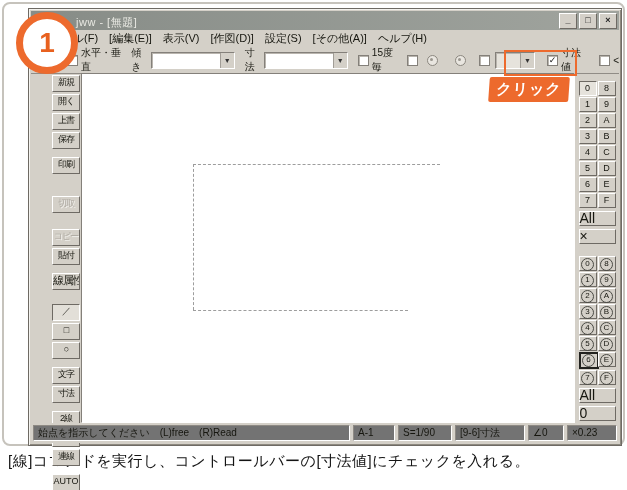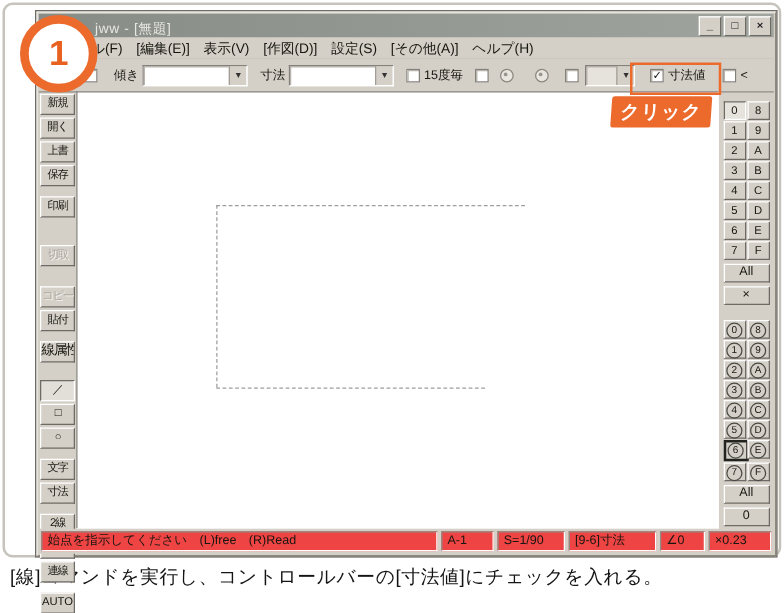--- a/index.html
+++ b/index.html
@@ -32,21 +32,21 @@
   .radio::after{content:"";position:absolute;left:2px;top:2px;width:3px;height:3px;
     border-radius:50%;background:#9a968e;}
   .combo{height:15px;background:#fff;border:1px solid;border-color:#84807a #fff #fff #84807a;
     box-shadow:inset 1px 1px 0 #b9b5ae;display:flex;align-items:center;flex:none;}
   .combo .arrow{margin-left:auto;width:13px;height:100%;background:#d4d0c8;
     border-left:1px solid #a19d96;font-size:7px;color:#333;display:flex;
     align-items:center;justify-content:center;}
   .combo.disabled{background:#e6e3dc;}
   .sep{margin-left:10px;}
   
-  .main{position:absolute;left:2px;top:64px;right:2px;bottom:22px;display:flex;}
+  .main{position:absolute;left:2px;top:64px;right:2px;bottom:22px;display:flex;padding-left:20px;}
   .ltoolbar{width:30px;flex:none;padding-top:2px;display:flex;flex-direction:column;align-items:center;}
   .tool-btn{width:26px;height:15px;flex:none;margin-bottom:2px;background:#d4d0c8;
     border:1px solid;border-color:#fff #6e6a64 #6e6a64 #fff;font-size:9px;line-height:13px;
     text-align:center;color:#16160f;white-space:nowrap;overflow:hidden;letter-spacing:-1px;}
   .tool-btn.pressed{border-color:#6e6a64 #fff #fff #6e6a64;background:#e2dfd8;}
   .tool-btn.disabled{color:#aeaaa2;text-shadow:1px 1px 0 #f2f1ed;margin-top:14px;}
   .gap6{height:6px;flex:none;}
   .gap12{height:12px;flex:none;}
   .canvas{flex:1;background:#fff;border:1px solid;border-color:#84807a #fff #fff #84807a;
     position:relative;overflow:hidden;}
@@ -55,25 +55,25 @@
   .rtoolbar{width:44px;flex:none;padding-top:8px;display:flex;flex-direction:column;align-items:center;}
   .lgrid{display:grid;grid-template-columns:18px 18px;gap:1px;}
   .lg-btn{width:16px;height:13px;background:#d4d0c8;border:1px solid;
     border-color:#fff #6e6a64 #6e6a64 #fff;font-size:9px;line-height:12px;
     text-align:center;color:#16160f;}
   .lg-btn.pressed{border-color:#6e6a64 #fff #fff #6e6a64;background:#e6e3dc;}
   .lg-btn.current{border:2px solid #22221e;line-height:9px;}
   .circ{display:inline-block;width:11px;height:11px;border:1px solid #4a4a44;border-radius:50%;
     font-size:8px;line-height:10px;letter-spacing:0;}
   .wide-btn{width:35px;height:13px;margin-top:3px;background:#d4d0c8;border:1px solid;
-    border-color:#fff #6e6a64 #6e6a64 #fff;font-size:10px;line-height:12px;text-align:center;color:#16160f;}
+    border-color:#fff #6e6a64 #6e6a64 #fff;font-size:14px;line-height:12px;text-align:left;color:#16160f;}
   
   .statusbar{position:absolute;left:2px;bottom:2px;right:2px;height:20px;background:#d4d0c8;
     display:flex;align-items:center;gap:3px;padding:0 2px;font-size:10px;color:#16160f;}
-  .panel{height:14px;line-height:14px;background:#ef4444;border:1px solid;
+  .panel{height:14px;line-height:14px;background:#737373;border:1px solid;
     border-color:#8e8a84 #fff #fff #8e8a84;padding:0 4px;white-space:nowrap;overflow:hidden;}
   .panel.msg{flex:1;}
   
   .step-circle{position:absolute;left:16px;top:12px;width:48px;height:48px;background:#fff;
     border:7px solid #ed6a2d;border-radius:50%;z-index:60;display:flex;align-items:center;
     justify-content:center;font-size:28px;font-weight:bold;color:#e8611f;}
   .click-badge{position:absolute;left:489px;top:77px;width:80px;height:25px;background:#ed6a2d;
     z-index:60;display:flex;align-items:center;justify-content:center;color:#fff;
     font-size:15px;font-weight:bold;letter-spacing:1px;transform:skewX(-4deg);border-radius:2px;}
   .check-highlight{position:absolute;left:504px;top:50px;width:69px;height:22px;
@@ -103,20 +103,21 @@
     <span>[編集(E)]</span>
     <span>表示(V)</span>
     <span>[作図(D)]</span>
     <span>設定(S)</span>
     <span>[その他(A)]</span>
     <span>ヘルプ(H)</span>
   </div>
 
   <div class="controlbar">
     <span class="cb" style="margin-left:36px"></span>
+    <span>水平・垂直</span>
     <span class="sep">傾き</span>
     <span class="combo" style="width:82px;margin-left:3px">
       <span></span>
       <span class="arrow">▼</span>
     </span>
     <span class="sep">寸法</span>
     <span class="combo" style="width:82px;margin-left:3px">
       <span></span>
       <span class="arrow">▼</span>
     </span>

